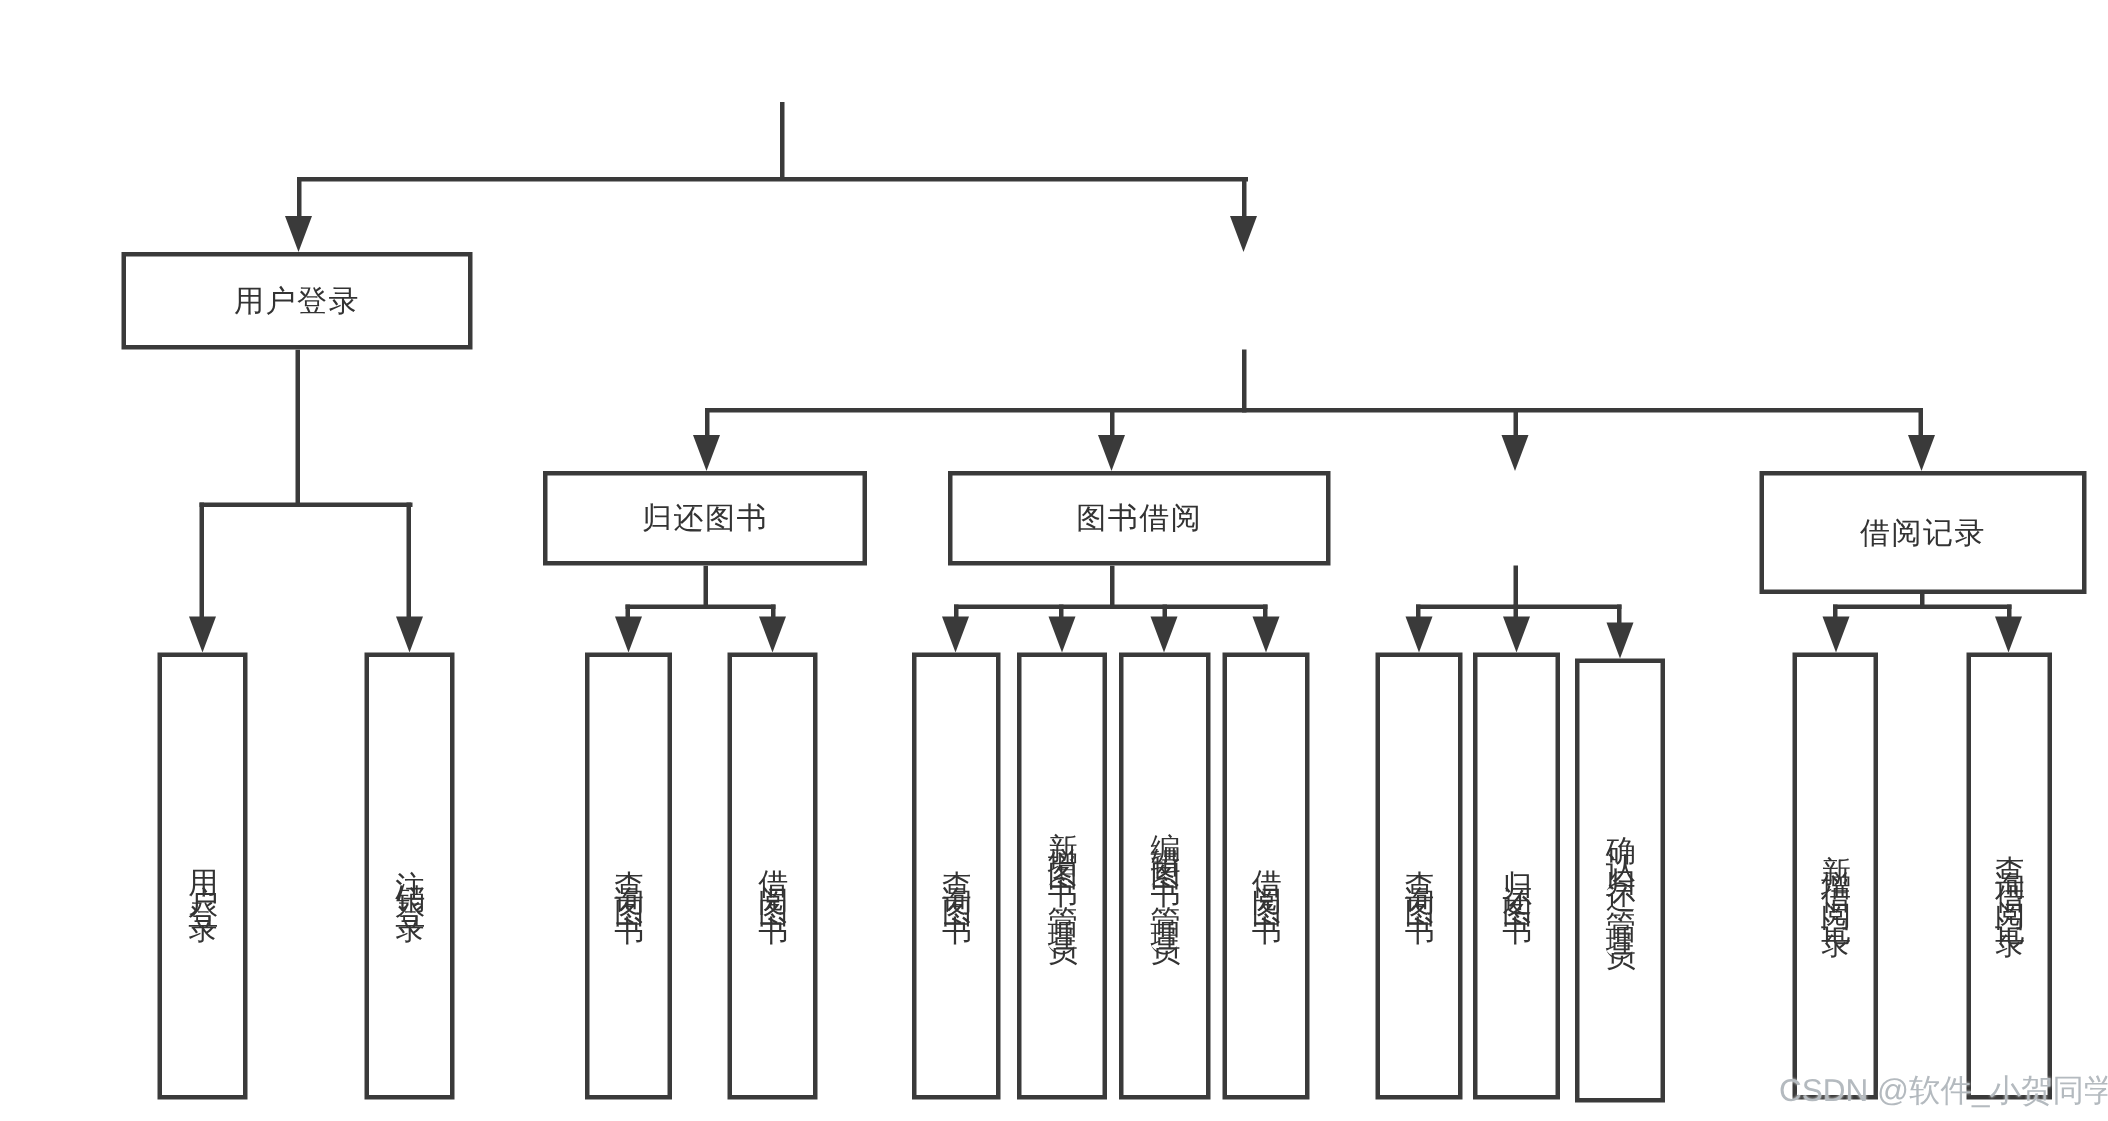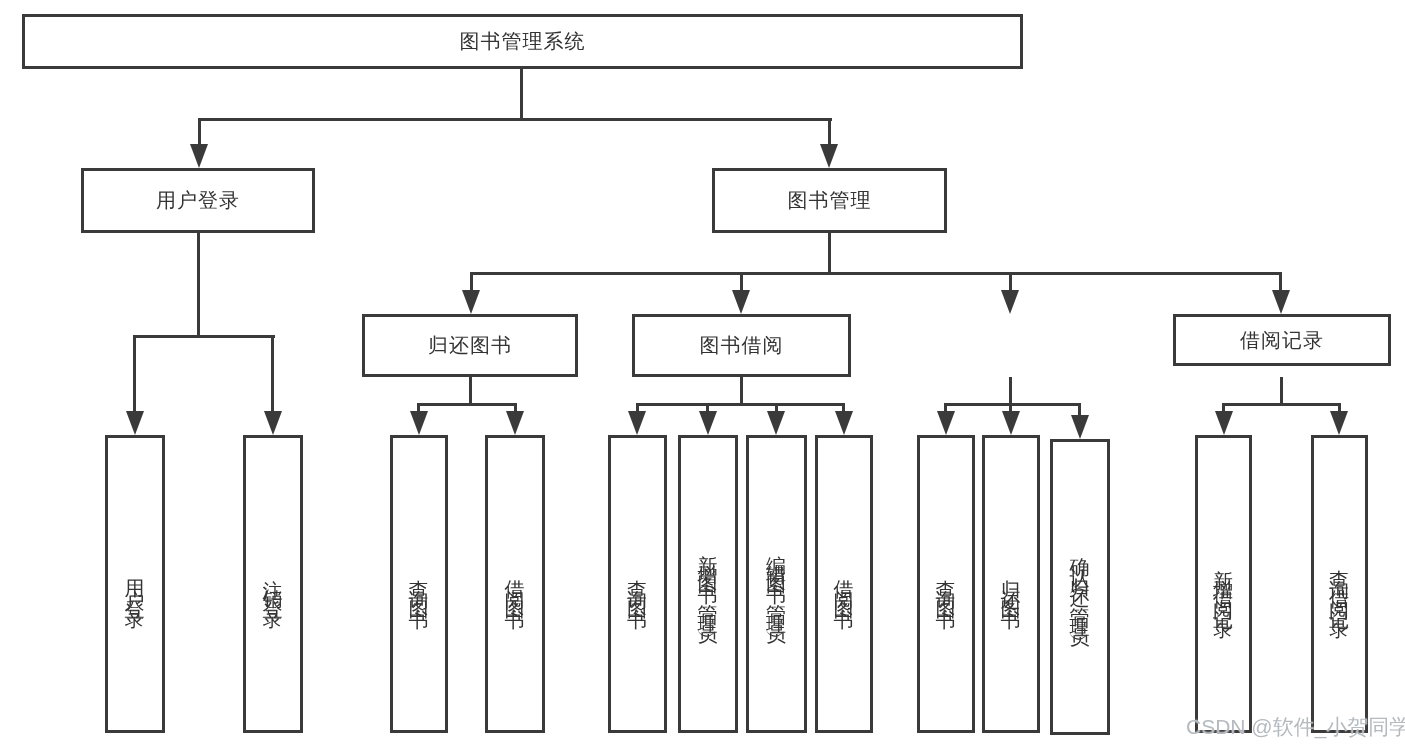--- a/index.html
+++ b/index.html
@@ -64,42 +64,36 @@
     letter-spacing:0px;
     z-index:3;
     white-space:nowrap;
   }
 </style>
 </head>
 <body>
 
 <div class="canvas">
 
-  <div class="node" style="left:22px; top:14px; width:1001px; height:55px;">
-    <span>图书管理系统</span>
-  </div>
 
   <div class="node" style="left:81px; top:168px; width:234px; height:65px;">
     <span>用户登录</span>
   </div>
 
-  <div class="node" style="left:712px; top:168px; width:235px; height:65px;">
-    <span>图书管理</span>
-  </div>
 
   <div class="node" style="left:362px; top:314px; width:216px; height:63px;">
     <span>归还图书</span>
   </div>
 
-  <div class="node" style="left:632px; top:314px; width:219px; height:63px;">
+  <div class="node" style="left:632px; top:314px; width:255px; height:63px;">
     <span>图书借阅</span>
   </div>
 
 
-  <div class="node" style="left:1173px; top:314px; width:218px; height:52px;">
+  <div class="node" style="left:1173px; top:314px; width:218px; height:82px;">
     <span>借阅记录</span>
   </div>
 
   <div class="vnode" style="left:105px; top:435px; width:60px; height:298px;">
     <span>用户登录</span>
   </div>
   <div class="vnode" style="left:243px; top:435px; width:60px; height:298px;">
     <span>注销登录</span>
   </div>
 

